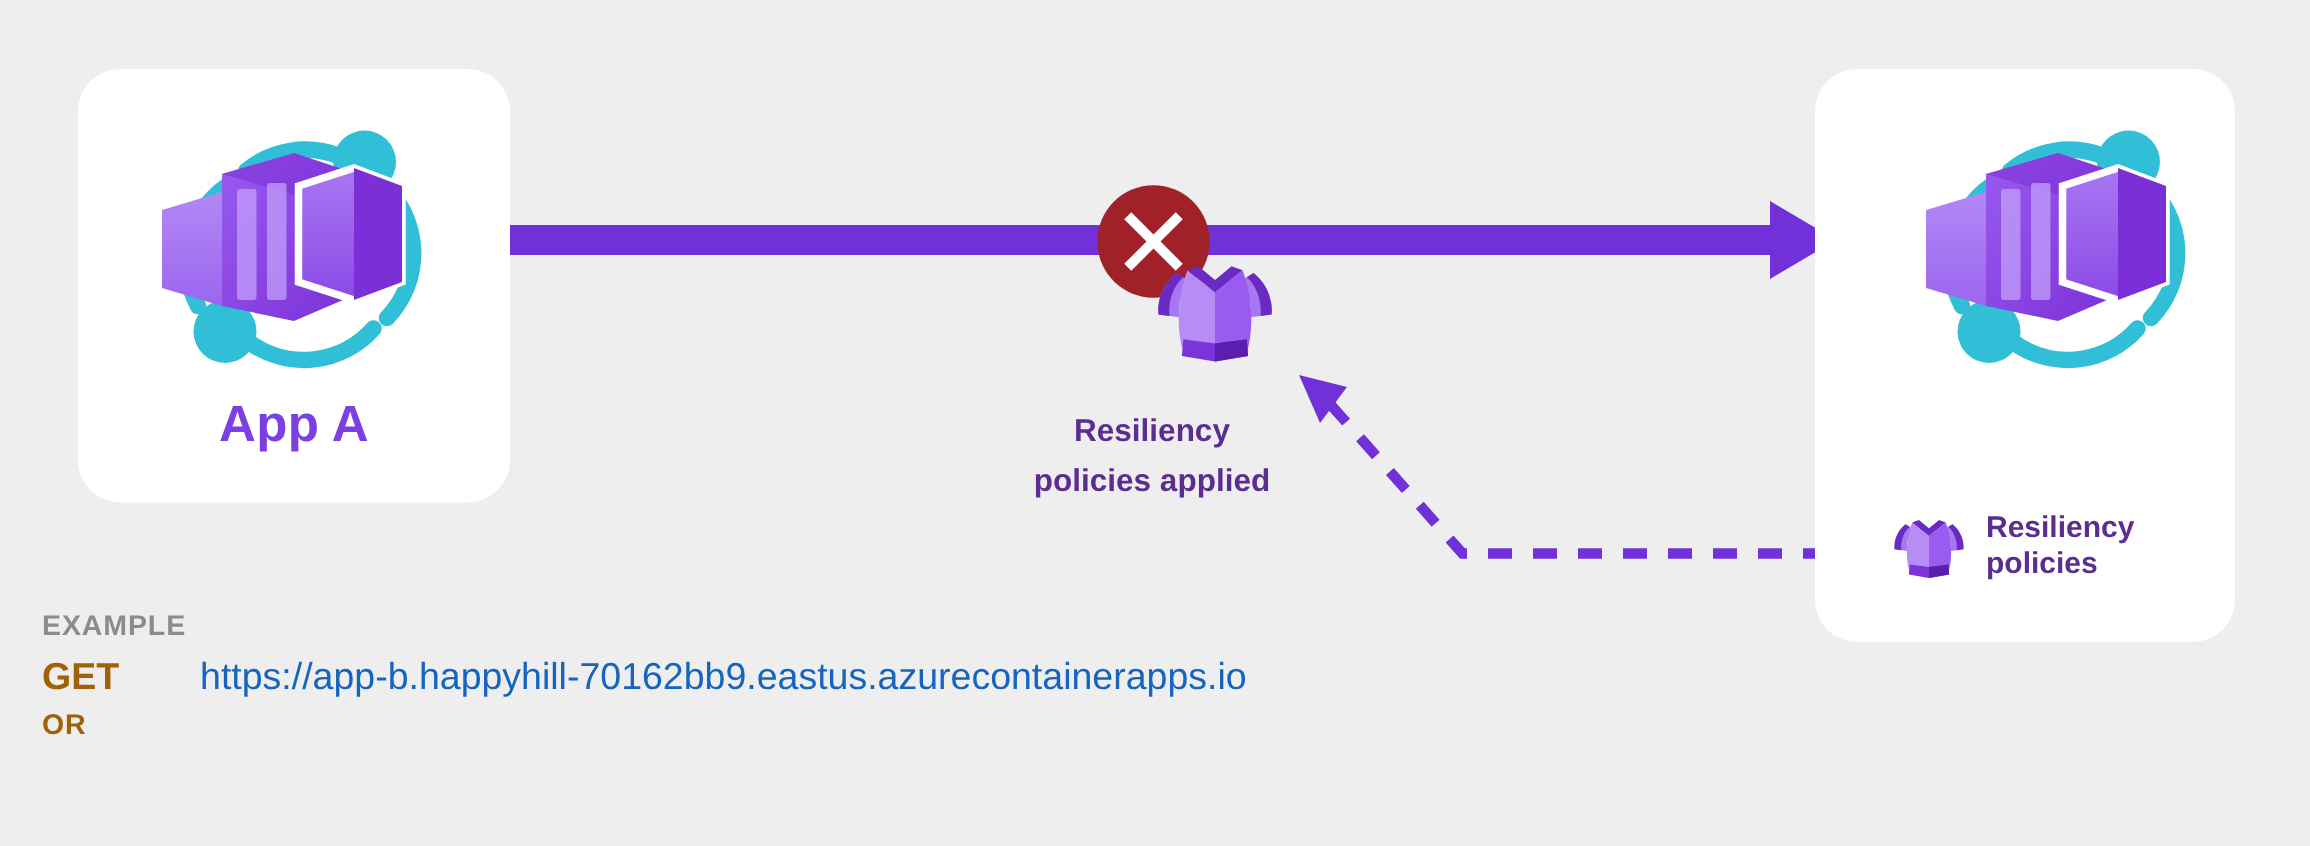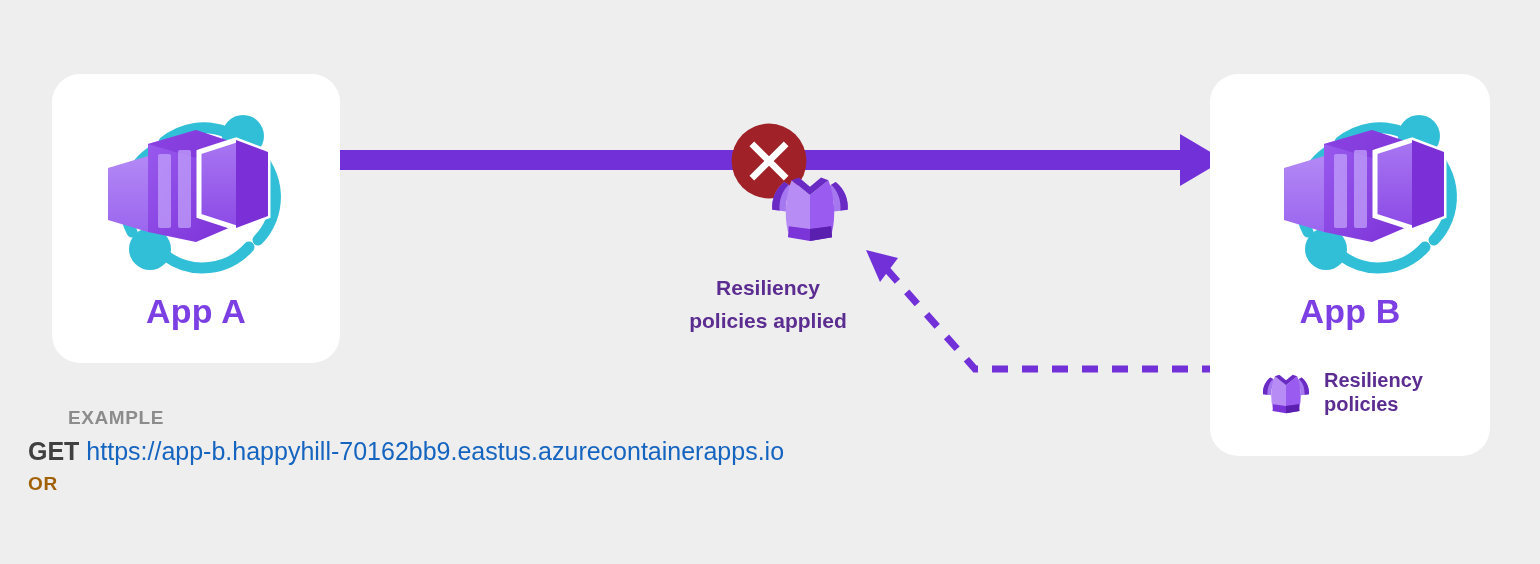--- a/index.html
+++ b/index.html
@@ -18,21 +18,20 @@
     position: relative;
     width: 1540px;
     height: 564px;
   }
 
   
   .app-card {
     position: absolute;
     background: #ffffff;
     border-radius: 28px;
-    margin-top: 28px;
   }
   #card-app-a {
     left: 52px;
     top: 46px;
     width: 288px;
     height: 289px;
   }
   #card-app-b {
     left: 1210px;
     top: 46px;
@@ -121,33 +120,33 @@
     left: 28px;
     top: 404px;
     width: 900px;
   }
   .example-kicker {
     font-size: 19px;
     font-weight: bold;
     color: #8c8c8c;
     letter-spacing: .6px;
     line-height: 1.45;
-    margin-left: 40px;
   }
   .example-line {
     font-size: 25px;
     line-height: 1.52;
     white-space: nowrap;
   }
   .example-line .verb {
     font-weight: bold;
-    color: #404040;
+    color: #a16207;
   }
   .example-line .url {
     color: #1565c0;
+    margin-left: 47px;
   }
   .example-or {
     font-size: 19px;
     font-weight: bold;
     color: #a16207;
     letter-spacing: .6px;
     line-height: 1.5;
   }
 </style>
 </head>
@@ -227,21 +226,20 @@
       <circle cx="64" cy="157" r="21" fill="#31bfd8"></circle>
       <path d="M22,76 L62,64 L62,140 L22,128 Z" fill="url(#gB1)"></path>
       <path d="M62,52 L110,38 L152,52 L152,132 L110,150 L62,140 Z" fill="url(#gB2)"></path>
       <path d="M62,52 L110,38 L152,52 L110,66 Z" fill="#7b2fd6" opacity=".55"></path>
       <rect x="72" y="62" width="13" height="74" rx="2" fill="#c2a0fa" opacity=".75"></rect>
       <rect x="92" y="58" width="13" height="78" rx="2" fill="#c2a0fa" opacity=".75"></rect>
       <path d="M113,60 L150,48 L182,60 L182,124 L150,136 L113,124 Z" fill="url(#gB3)" stroke="#ffffff" stroke-width="5"></path>
       <path d="M150,48 L182,60 L182,124 L150,136 Z" fill="#7b2fd6"></path>
     </svg>
 
-    <div class="app-label" id="label-app-b">App B</div>
 
     <div id="legend-resiliency">
       <svg width="56" height="56" viewBox="0 0 100 100" xmlns="http://www.w3.org/2000/svg">
         <path d="M22,24 C12,32 8,44 9,54 L24,56 C23,46 26,36 32,30 Z" fill="#a678ef"></path>
         <path d="M78,24 C88,32 92,44 91,54 L76,56 C77,46 74,36 68,30 Z" fill="#a678ef"></path>
         <path d="M22,24 C12,32 8,44 9,54 L17,55 C16,44 20,33 27,27 Z" fill="#6a2bc4"></path>
         <path d="M78,24 C88,32 92,44 91,54 L83,55 C84,44 80,33 73,27 Z" fill="#6a2bc4"></path>
         <path d="M30,22 L50,38 L50,82 L26,78 C22,62 23,40 30,22 Z" fill="#b78cf5"></path>
         <path d="M70,22 L50,38 L50,82 L74,78 C78,62 77,40 70,22 Z" fill="#9a5cf0"></path>
         <path d="M30,22 L50,38 L70,22 L62,19 L50,29 L38,19 Z" fill="#6a2bc4"></path>

